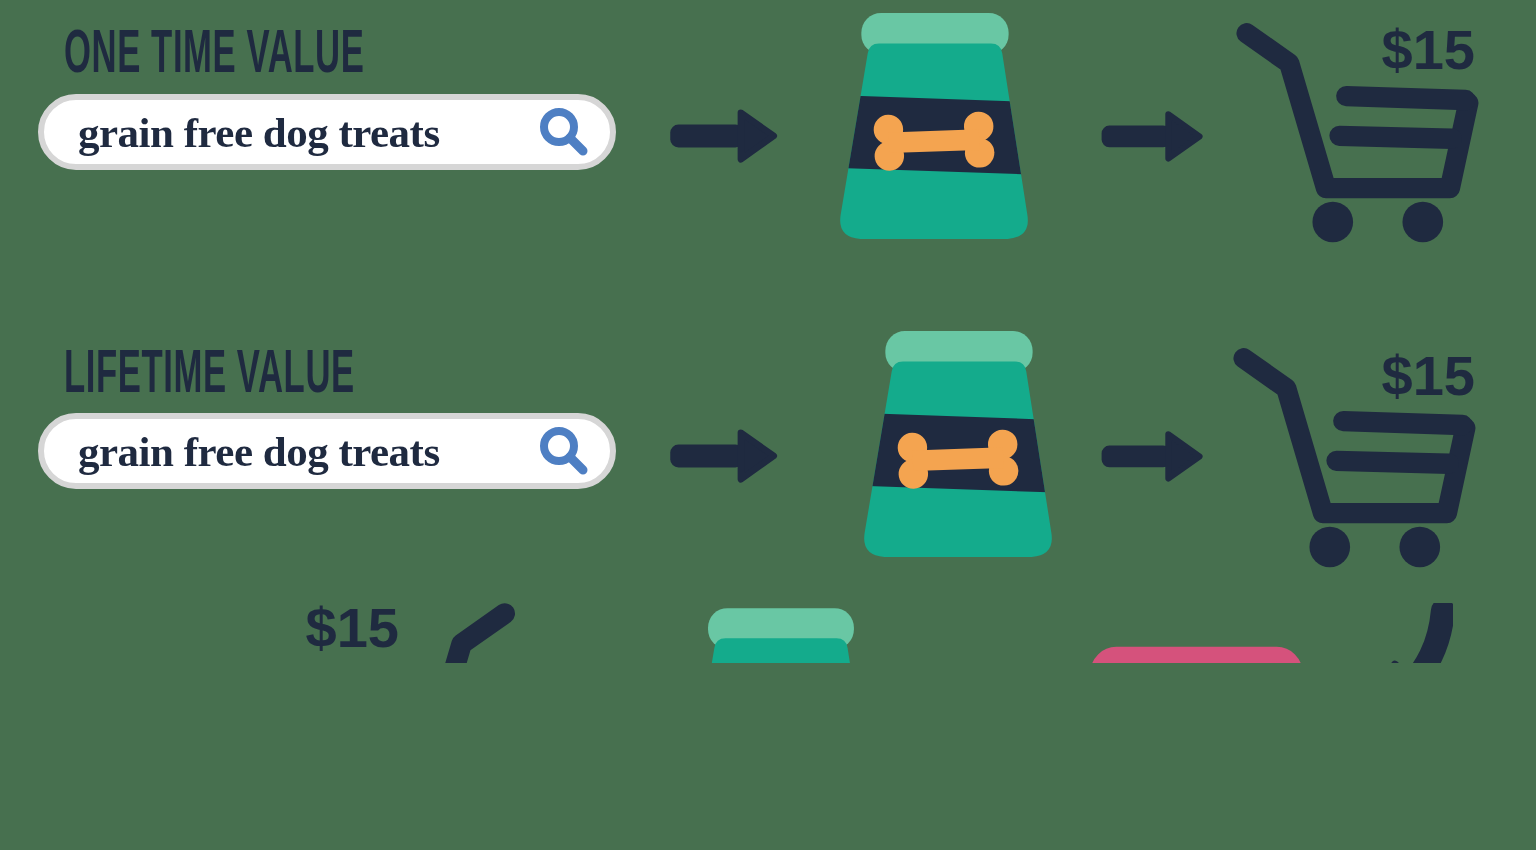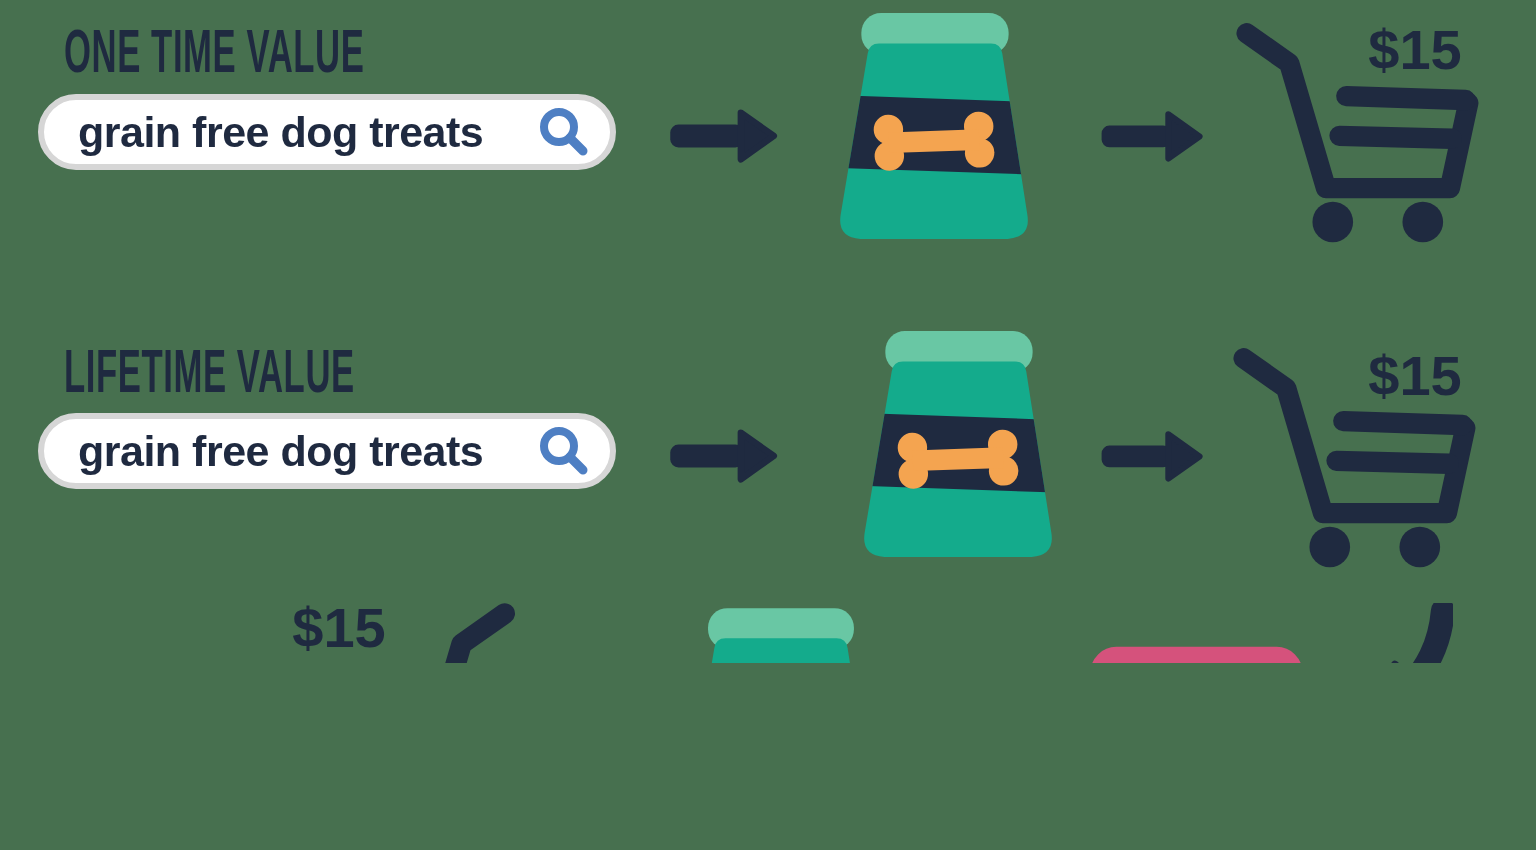--- a/index.html
+++ b/index.html
@@ -5,23 +5,23 @@
   html,body{margin:0;padding:0;}
   body{background:var(--bg,#47704f);}
   .canvas{position:relative;width:1536px;height:663px;overflow:hidden;
           font-family:"Liberation Sans",sans-serif;background:var(--bg,#47704f);}
   .abs{position:absolute;}
   .title{font-weight:bold;font-size:62px;line-height:1;color:var(--navy);
          transform:scaleX(0.56);transform-origin:left top;white-space:nowrap;letter-spacing:1px;}
   .pill{box-sizing:border-box;width:578px;height:76px;background:var(--white);
         border:6px solid var(--pill_border);border-radius:44px;
         display:flex;align-items:center;justify-content:space-between;
-        padding:0 20px 0 34px;}
+        padding:0 20px 0 34px;font-family:Liberation Serif, serif;}
   .query{font-weight:bold;font-size:43px;color:var(--navy);letter-spacing:-0.5px;white-space:nowrap;}
-  .price{font-weight:bold;font-size:56px;color:var(--navy);width:120px;text-align:center;line-height:1;}
+  .price{font-weight:bold;font-size:56px;color:var(--navy);width:120px;text-align:right;line-height:1;}
   .flip{transform:scaleX(-1);}
   .fill-navy{fill:var(--navy);}
   .stroke-navy{stroke:var(--navy);fill:none;}
   .fill-teal{fill:var(--teal);}
   .fill-lid{fill:var(--teal_light);}
   .fill-orange{fill:var(--orange);}
   .fill-white{fill:var(--white);}
   .stroke-pink{stroke:var(--pink);}
   .stroke-blue{stroke:var(--blue);fill:none;}
 </style>

